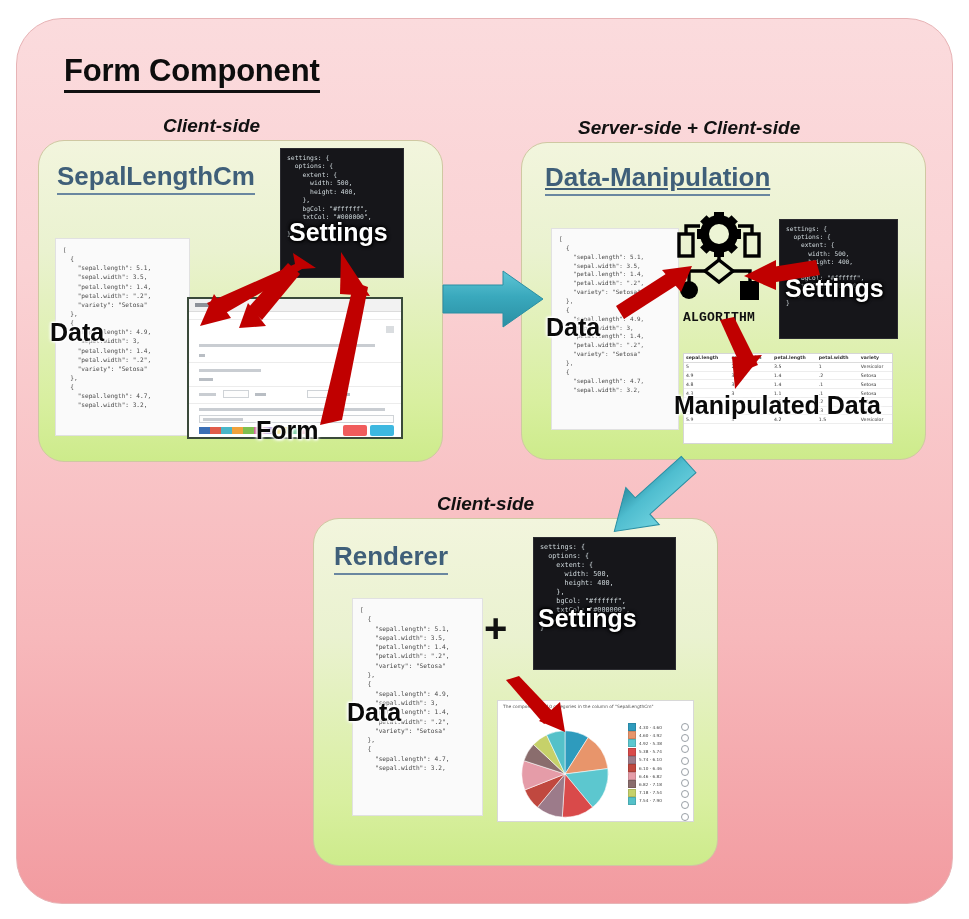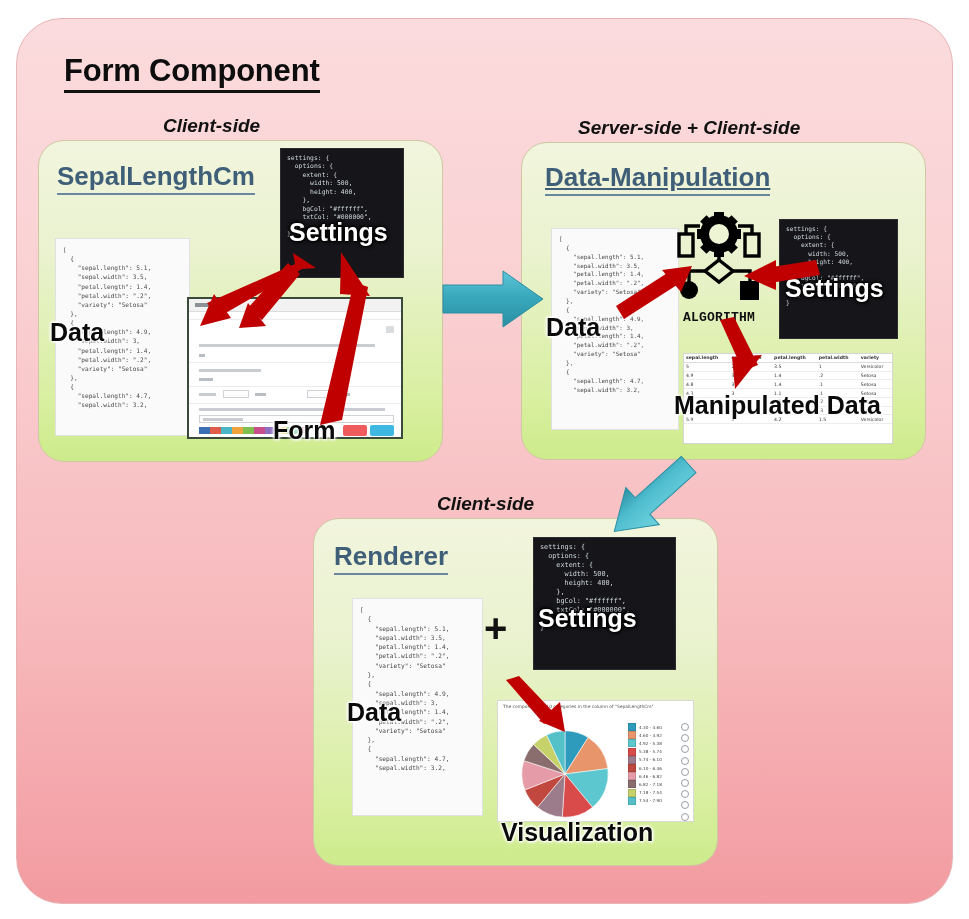--- a/index.html
+++ b/index.html
@@ -320,21 +320,21 @@
     <div class="fs-swatch" style="left:98px; top:128px; width:11px; height:7px; background:#55c08a;"></div>
     <div class="fs-swatch" style="left:109px; top:128px; width:11px; height:7px; background:#e88ba8;"></div>
     <div class="fs-btn" style="left:154px; top:126px; width:24px; height:11px; background:#f05c5c;"></div>
     <div class="fs-btn" style="left:181px; top:126px; width:24px; height:11px; background:#3eb8e0;"></div>
   </div>
 
   <div class="caption onwhite" style="left:50px; top:320px;">Data</div>
 
   <div class="caption ondark" style="left:289px; top:220px;">Settings</div>
 
-  <div class="caption onwhite" style="left:256px; top:418px;margin-left:17px;">Form</div>
+  <div class="caption onwhite" style="left:256px; top:418px;">Form</div>
 
   <svg class="arrow-svg" style="left:190px; top:250px;" width="130" height="110">
     <path d="M 103 3 L 126 18 L 112 19 L 27 68 L 17 53 L 105 14 Z" fill="#c00000"></path>
     <path d="M 24 44 L 10 76 L 41 68 Z" fill="#c00000"></path>
   </svg>
 
   <svg class="arrow-svg" style="left:236px; top:260px;" width="70" height="80">
     <path d="M 52 3 L 64 14 L 26 60 L 12 48 Z" fill="#c00000"></path>
     <path d="M 3 68 L 30 66 L 12 43 Z" fill="#c00000"></path>
   </svg>
@@ -608,21 +608,20 @@
       <div class="tool-dot"></div>
       <div class="tool-dot"></div>
       <div class="tool-dot"></div>
     </div>
   </div>
 
   <div class="caption onwhite" style="left:347px; top:700px;">Data</div>
 
   <div class="caption ondark" style="left:538px; top:606px;">Settings</div>
 
-  <div class="caption onwhite" style="left:501px; top:820px;">Visualization</div>
 
   <svg class="arrow-svg" style="left:503px; top:676px;" width="80" height="62">
     <path d="M 3 4 L 16 0 L 54 40 L 41 48 Z" fill="#c00000"></path>
     <path d="M 62 56 L 57 26 L 36 45 Z" fill="#c00000"></path>
   </svg>
 
   <svg class="arrow-svg" style="left:443px; top:268px;" width="108" height="64">
     <defs>
       <linearGradient id="tealGrad1" x1="0" y1="0" x2="0" y2="1">
         <stop offset="0%" stop-color="#5fc6d6"></stop>

